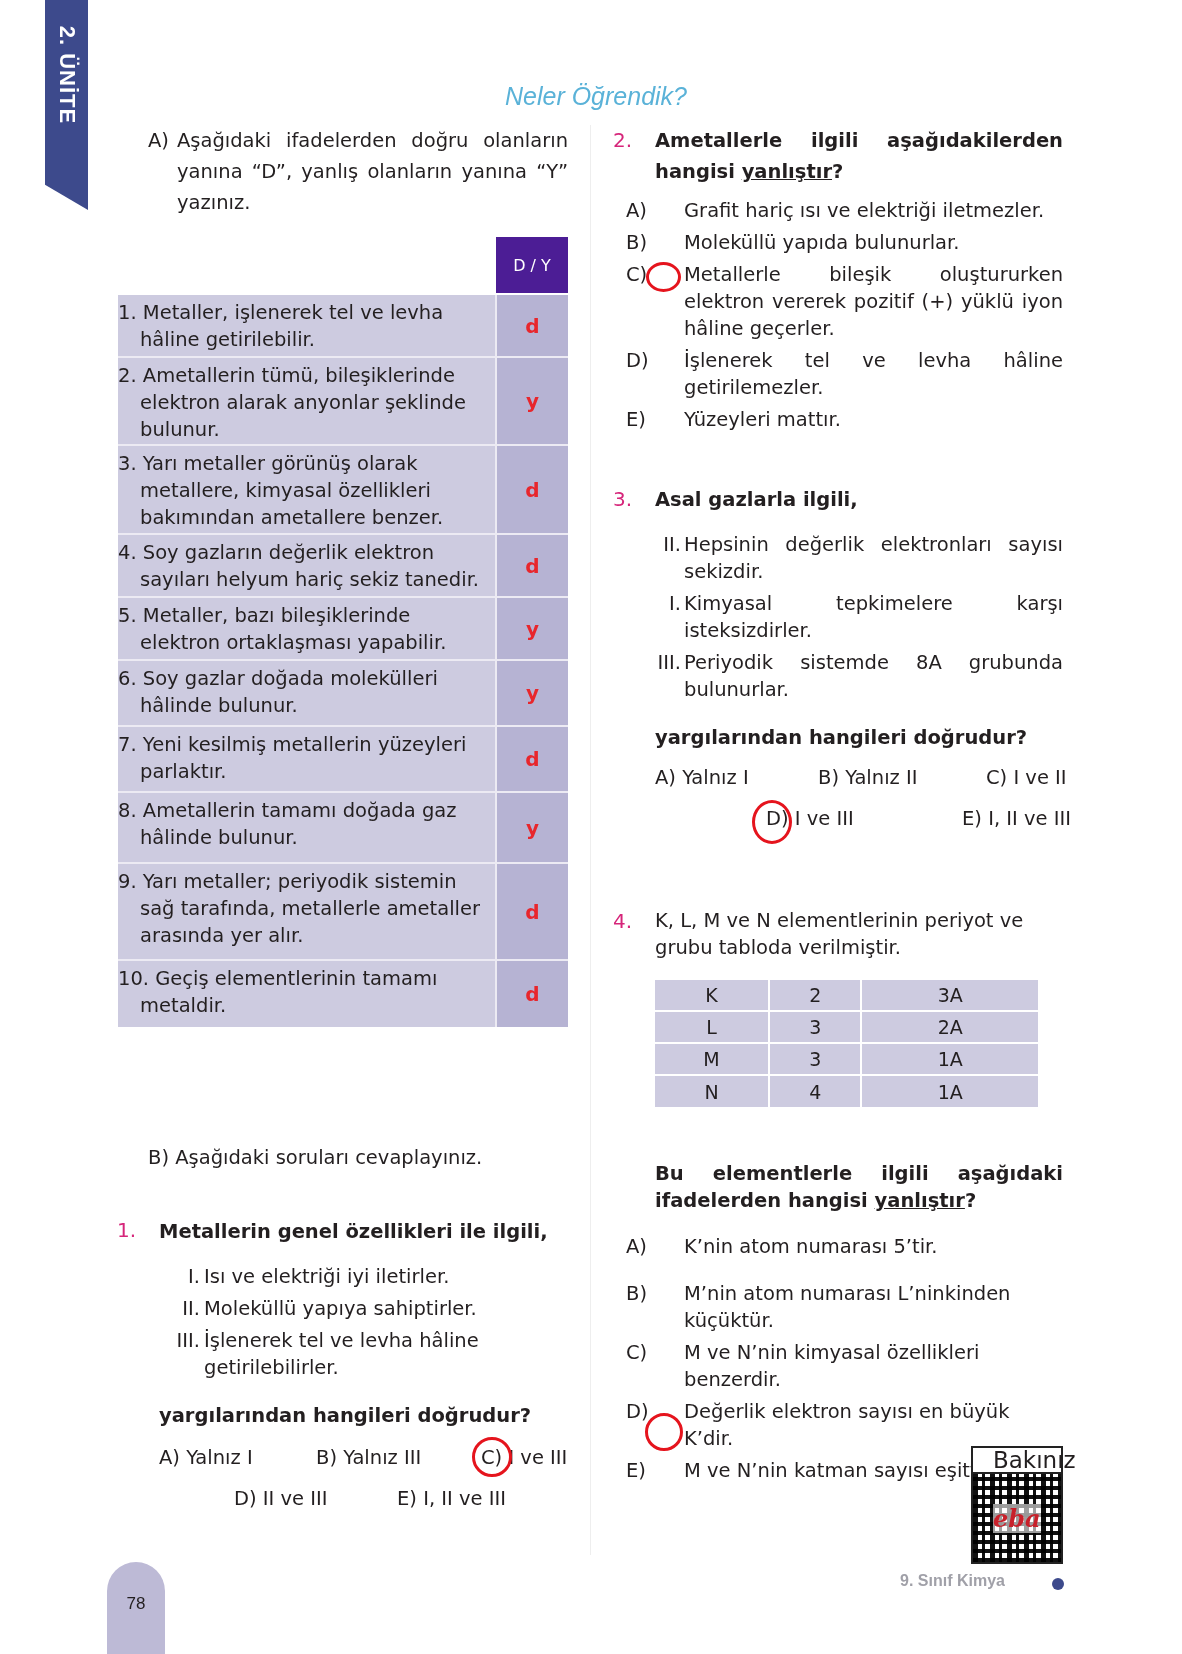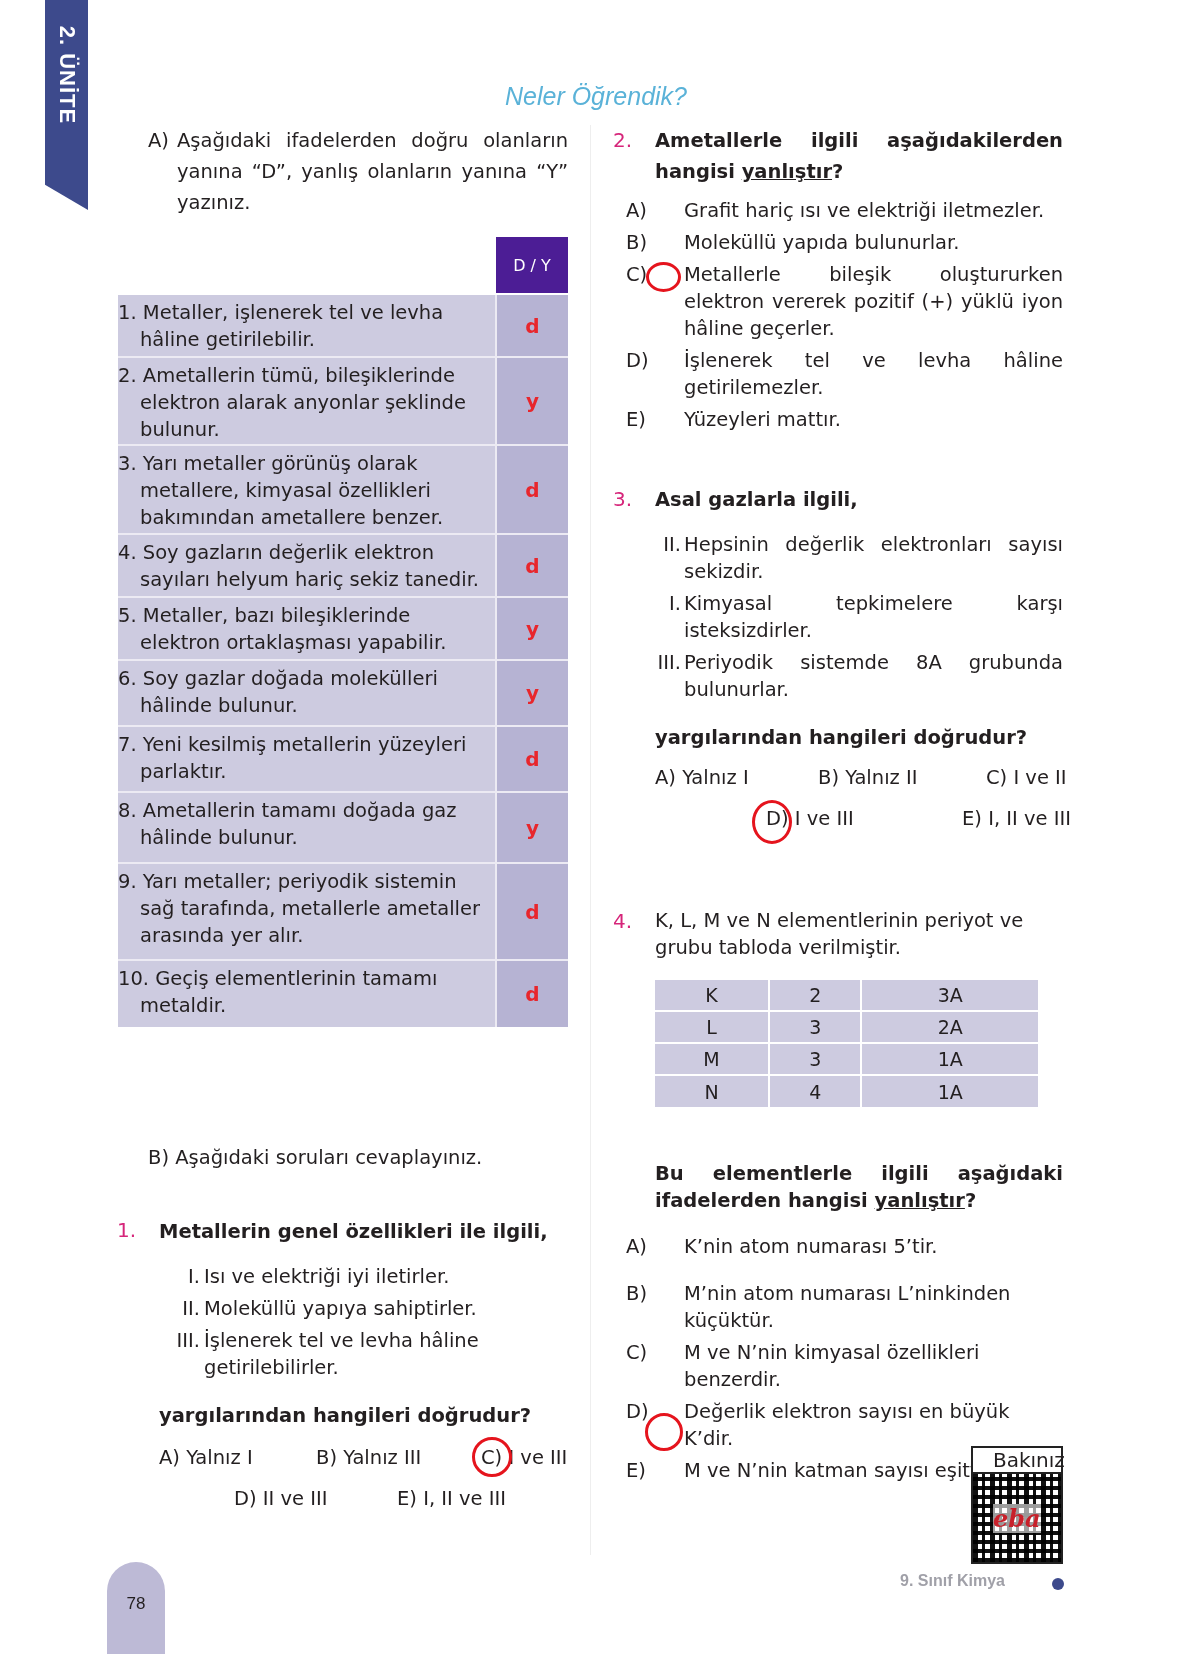--- a/index.html
+++ b/index.html
@@ -30,21 +30,21 @@
             font-size: 20px; display: flex; align-items: center; justify-content: center; }
   .hang { padding-left: 22px; text-indent: -22px; }
   
   .qnum { font-size: 20px; }
   .opt { font-size: 19.5px; line-height: 27px; }
   .circle { position: absolute; border: 3px solid #e5141d; border-radius: 50%; }
   .el-table { left: 655px; top: 978px; width: 385px; border-collapse: collapse; font-size: 18px; }
   .el-table th { background: #3d4a8c; color: #fff; font-weight: normal; height: 37px; border-right: 2px solid #fff; font-size: 17px; }
   .el-table td { background: #cdcbe0; text-align: center; height: 32px; border-right: 2px solid #fff; border-top: 2px solid #fff; font-size: 19px; }
   .qr { left: 971px; top: 1446px; width: 92px; height: 118px; border: 2px solid #222; background: #fff; }
-  .qr .lbl { height: 26px; font-size: 20px; text-align: center; line-height: 24px; border-bottom: 2px solid #222; padding-left: 20px; }
+  .qr .lbl { height: 26px; font-size: 23px; text-align: center; line-height: 24px; border-bottom: 2px solid #222; padding-left: 20px; }
   .qr .code { height: 88px; background:
       repeating-linear-gradient(90deg, #111 0 5px, #fff 5px 9px, #111 9px 12px, #fff 12px 17px),
       repeating-linear-gradient(0deg, #111 0 4px, #fff 4px 9px); background-blend-mode: multiply; position: relative; }
   .qr .code .eba { position: absolute; left: 20px; top: 30px; color: #c8202a; font-style: italic; font-family: "DejaVu Serif", serif;
                    font-size: 24px; font-weight: bold; background: rgba(255,255,255,0.6); }
   .page-num { left: 107px; top: 1562px; width: 58px; height: 92px; background: #bdbad6; border-radius: 29px 29px 0 0; }
   .page-num span { display: block; text-align: center; margin-top: 32px; font-size: 17px; font-family: "Liberation Sans", sans-serif; }
   .footer { left: 900px; top: 1572px; color: #a0a0a8; font-weight: bold; font-size: 16px; font-family: "Liberation Sans", sans-serif; }
   .footer-dot { left: 1052px; top: 1578px; width: 12px; height: 12px; border-radius: 50%; background: #3d4a8c; }
 </style>

